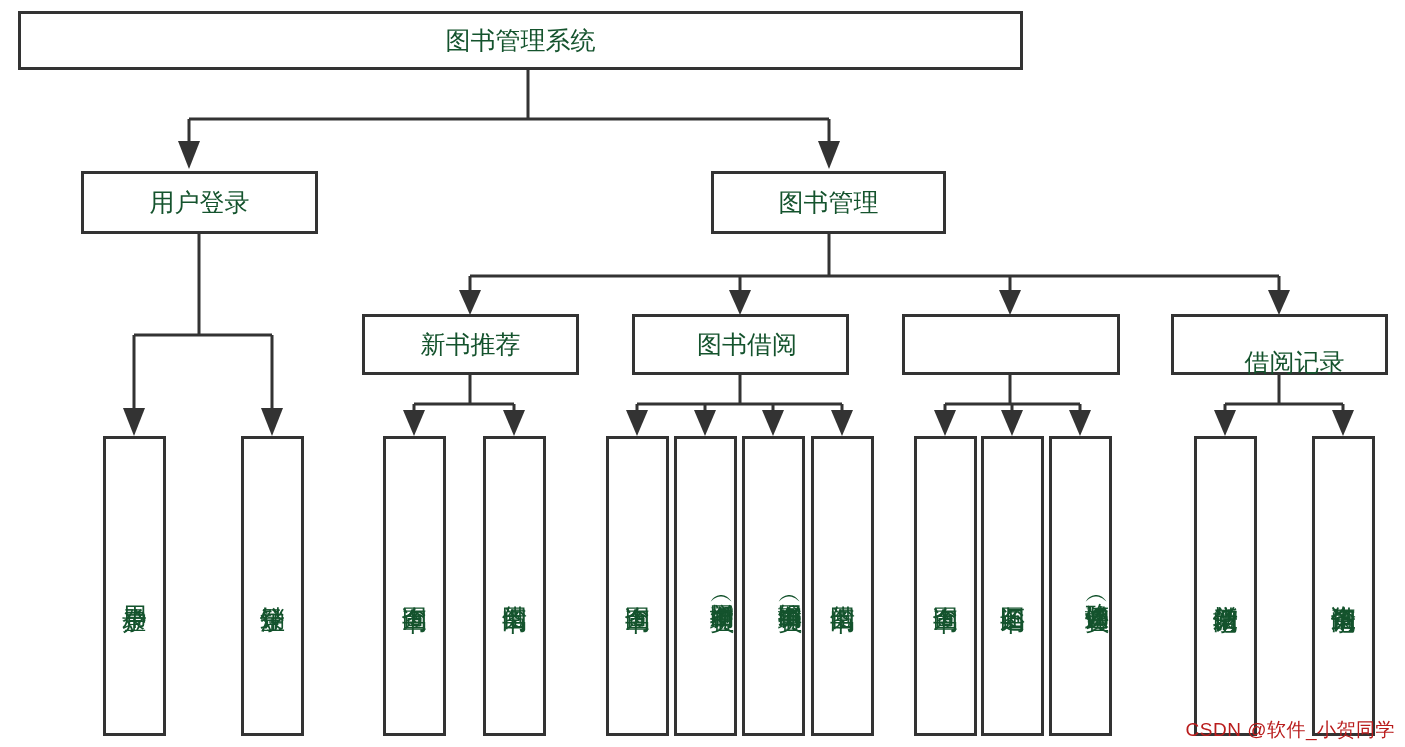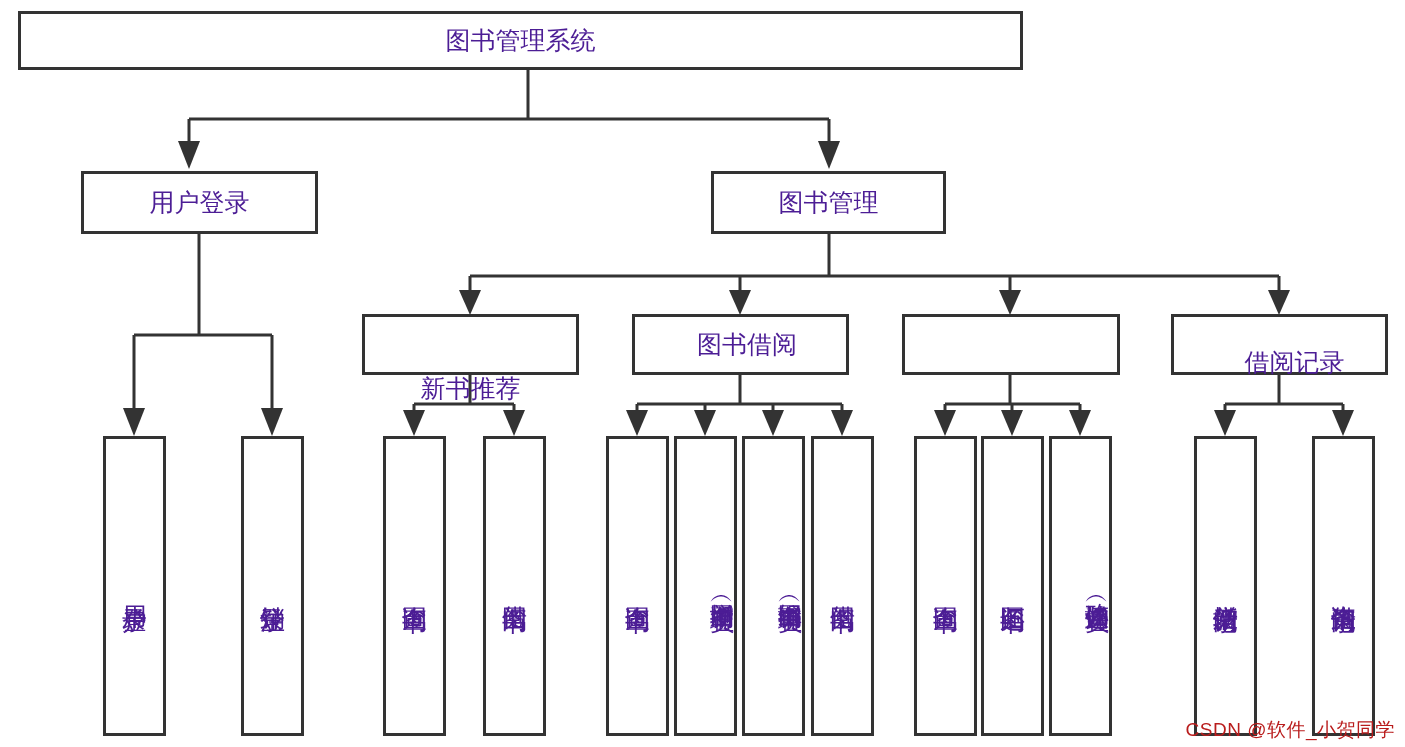--- a/index.html
+++ b/index.html
@@ -42,21 +42,21 @@
   .arrow-head {
     fill: #333333;
     stroke: none;
   }
   
   .node-label {
     position: absolute;
     display: flex;
     align-items: center;
     justify-content: center;
-    color: #4c1d95;
+    color: #14532d;
     font-family: "Liberation Sans", "DejaVu Sans", sans-serif;
     box-sizing: border-box;
     pointer-events: none;
     text-align: center;
   }
   .node-label.horizontal {
     font-size: 25px;
     line-height: 1.1;
     letter-spacing: 0px;
   }
@@ -153,21 +153,21 @@
     <rect class="node-rect" x="1313.5" y="437.5" width="60" height="297"></rect>
 
   </svg>
 
   <div class="node-label horizontal" style="left:19px; top:12px; width:1003px; height:57px;">图书管理系统</div>
 
   <div class="node-label horizontal" style="left:82px; top:172px; width:235px; height:61px;">用户登录</div>
 
   <div class="node-label horizontal" style="left:712px; top:172px; width:233px; height:61px;text-align:center;">图书管理</div>
 
-  <div class="node-label horizontal" style="left:363px; top:315px; width:215px; height:59px;margin-top:44px;">新书推荐</div>
+  <div class="node-label horizontal" style="left:363px; top:315px; width:215px; height:59px;">新书推荐</div>
 
   <div class="node-label horizontal" style="left:633px; top:315px; width:228px; height:59px;">图书借阅</div>
 
 
   <div class="node-label horizontal" style="left:1172px; top:333px; width:245px; height:59px;">借阅记录</div>
 
   <div class="node-label vertical" style="left:104px; top:437px; width:61px; height:298px;">用户登录</div>
 
   <div class="node-label vertical" style="left:242px; top:437px; width:61px; height:298px;">注销登录</div>
 

